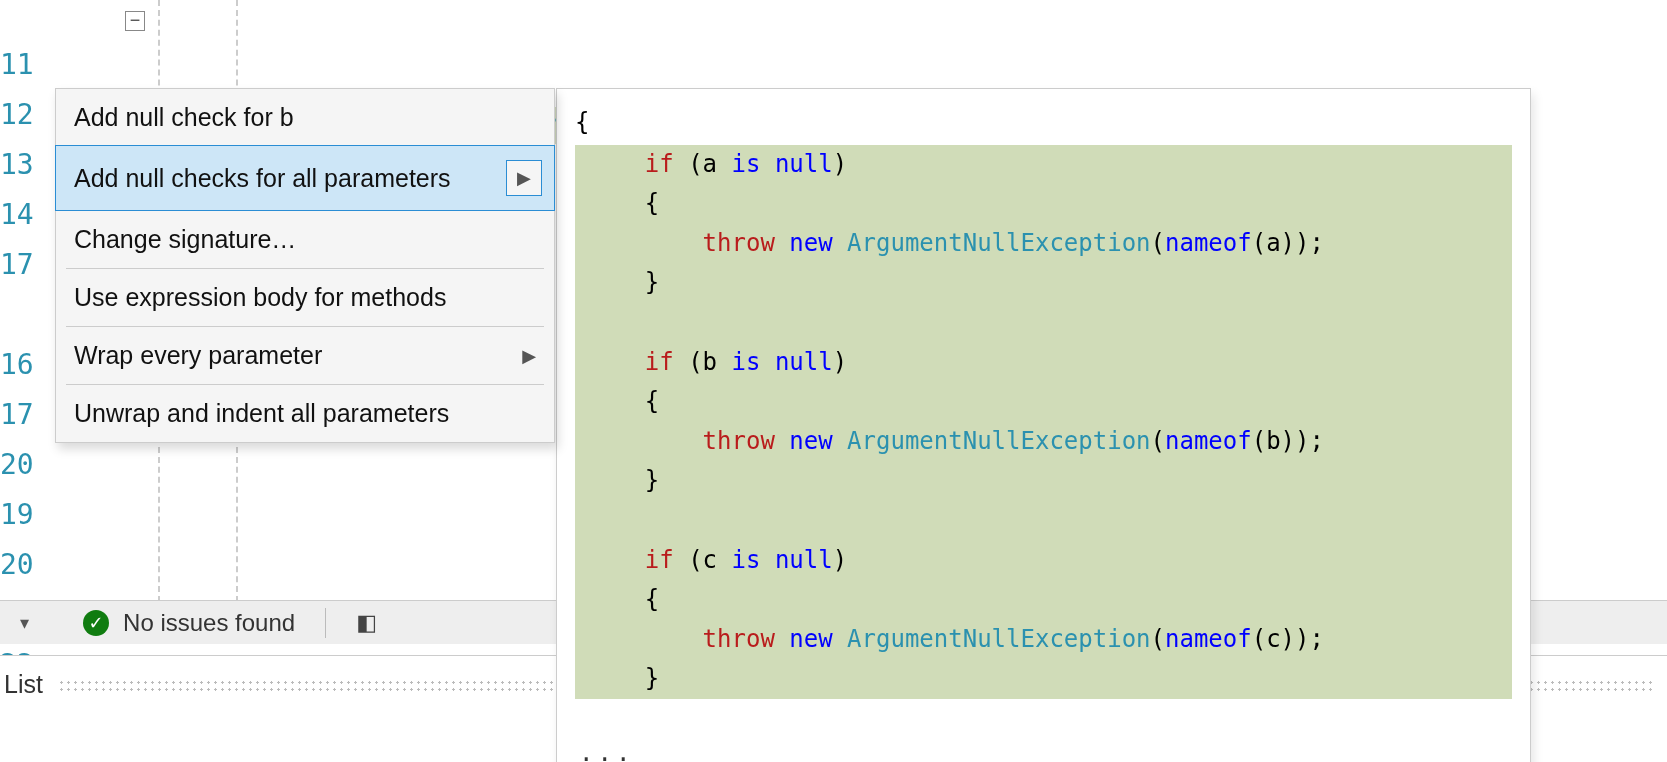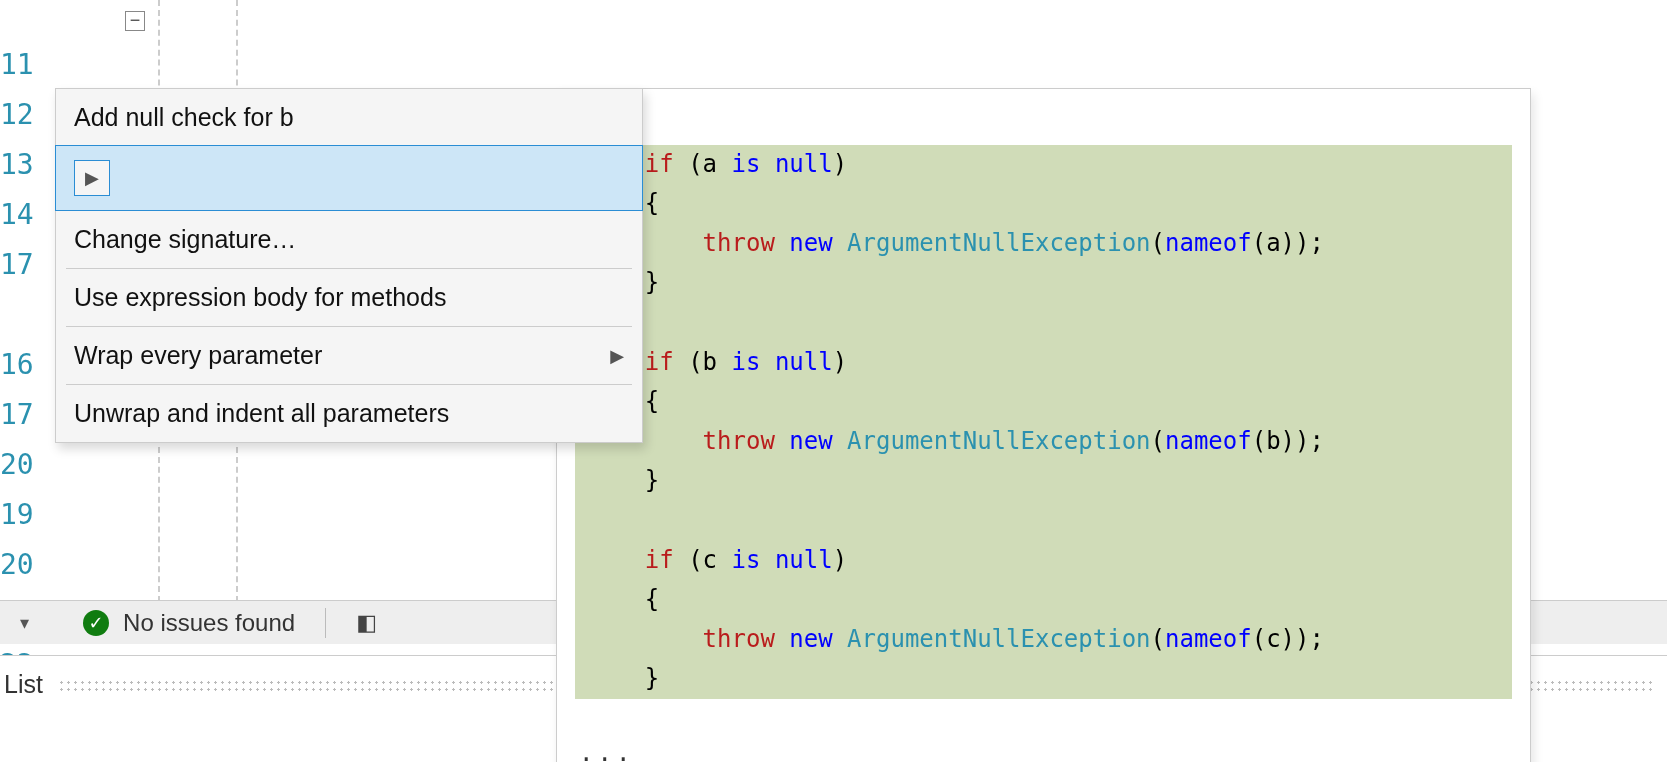--- a/index.html
+++ b/index.html
@@ -77,21 +77,21 @@
     background: #d6e0c3;
     border-bottom: 2px dotted #888;
     padding: 1px 2px;
   }
 
   
   .menu {
     position: absolute;
     left: 55px;
     top: 88px;
-    width: 588px;
+    width: 500px;
     background: #f5f5f5;
     border: 1px solid #ccc;
     box-shadow: 3px 6px 10px rgba(0,0,0,0.15);
     font-size: 25px;
     color: #111;
     z-index: 20;
   }
   .menu .item {
     padding: 14px 18px;
     display: flex;
@@ -264,20 +264,21 @@
     
   </div>
 
 </div>
 
 <div class="menu">
   <div class="item">
     <span>Add null check for b</span>
   </div>
   <div class="item selected">
+    <span>Add null checks for all parameters</span>
     <span class="selected-arrow-box">
         <span class="submenu-arrow">▶</span>
       </span>
   </div>
   <div class="sep"></div>
   <div class="item">
     <span>Change signature…</span>
   </div>
   <div class="sep"></div>
   <div class="item">

